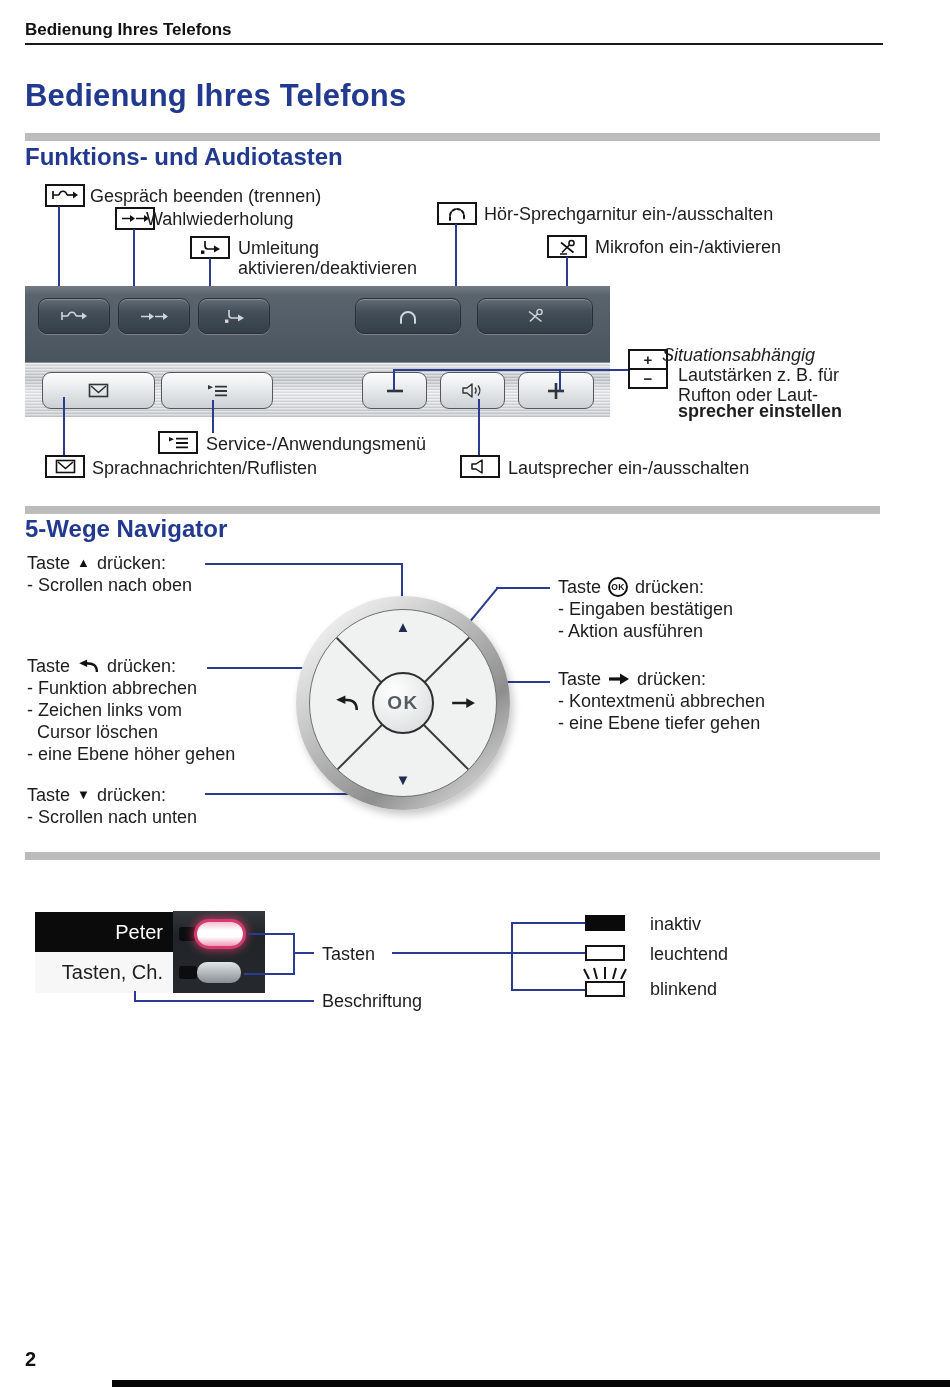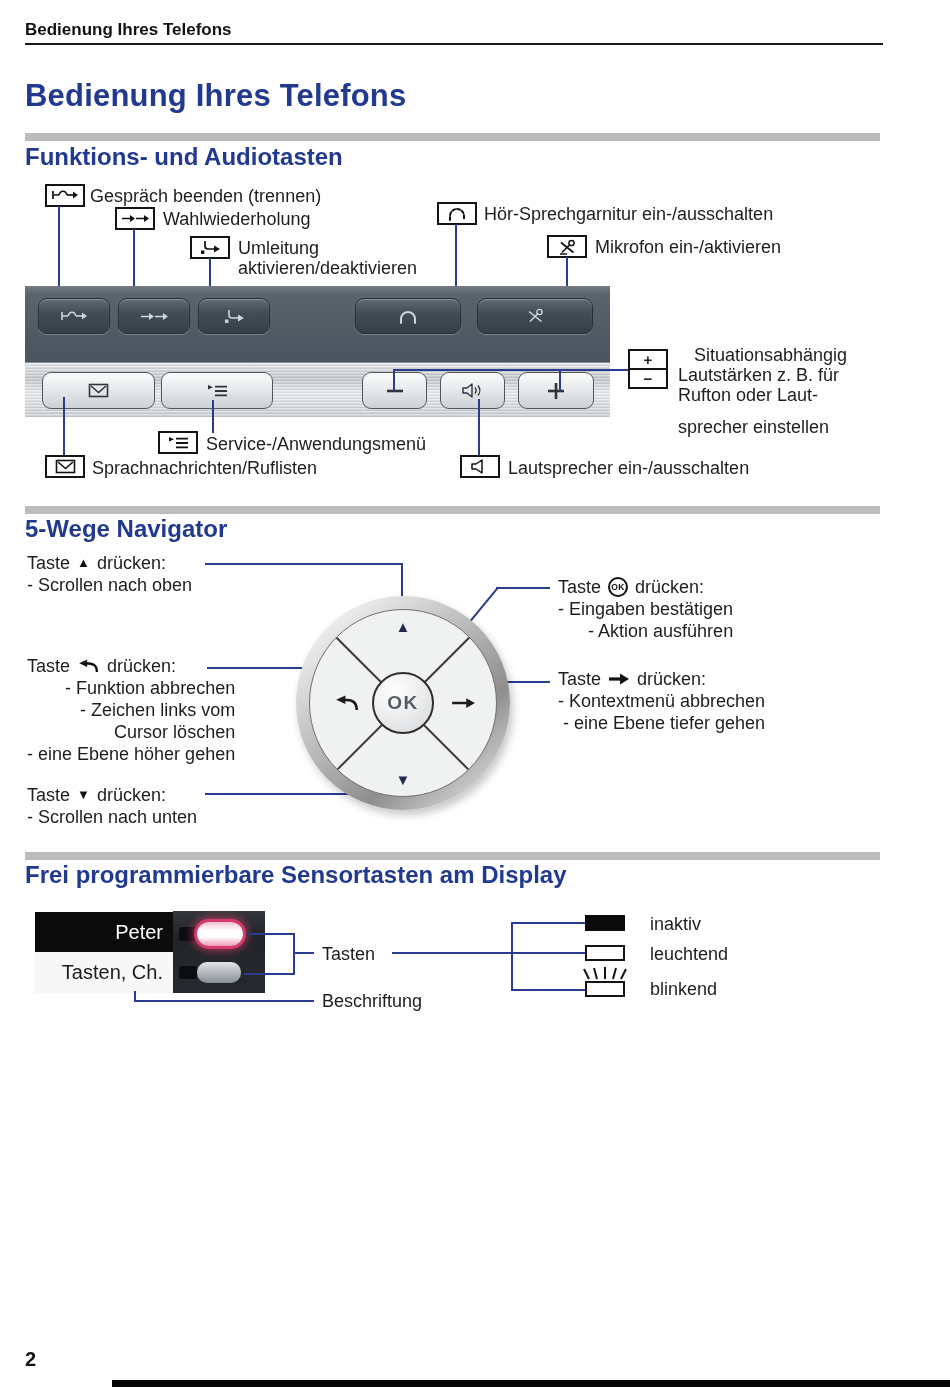--- a/index.html
+++ b/index.html
@@ -35,21 +35,21 @@
   .nav-outer{position:absolute;left:296px;top:596px;width:214px;height:214px;border-radius:50%;
      background:linear-gradient(140deg,#fbfbfb 5%,#d2d2d2 30%,#8e8e8e 68%,#e8e8e8 96%);
      box-shadow:3px 5px 9px rgba(0,0,0,.22);}
   .nav-inner{position:absolute;left:13px;top:13px;right:13px;bottom:13px;border-radius:50%;
      background:#f0f1f1;border:1px solid #6f6f6f;overflow:hidden;box-sizing:border-box;}
   .nav-x{position:absolute;left:-8%;top:50%;width:116%;height:2px;background:#3b3b3b;}
   .nav-center{position:absolute;left:50%;top:50%;width:62px;height:62px;transform:translate(-50%,-50%);
      border-radius:50%;background:radial-gradient(circle at 35% 30%,#ffffff 0,#e9eaeb 55%,#d3d5d7);
      border:2px solid #2e2e2e;display:flex;align-items:center;justify-content:center;
      font-weight:bold;font-size:19px;color:#565b62;letter-spacing:1.5px;box-sizing:border-box;}
-  .tblock{position:absolute;font-size:18px;line-height:22px;white-space:nowrap;color:#1d1d1d;text-align:right;}
+  .tblock{position:absolute;font-size:18px;line-height:22px;white-space:nowrap;color:#1d1d1d;}
   .tline{display:flex;align-items:center;gap:7px;}
   .tri{font-size:13px;color:#111;}
   .okc{display:inline-flex;width:20px;height:20px;border:2px solid #111;border-radius:50%;
        align-items:center;justify-content:center;font-size:8.5px;font-weight:bold;color:#111;
        box-sizing:border-box;letter-spacing:.3px;}
   .indent{padding-left:10px;}
   
   .disp-black{position:absolute;left:35px;top:912px;width:138px;height:40px;background:#0b0b0b;
      color:#fff;font-size:20px;line-height:40px;text-align:right;padding-right:10px;box-sizing:border-box;}
   .disp-light{position:absolute;left:35px;top:952px;width:138px;height:41px;background:#f7f7f8;
@@ -91,21 +91,21 @@
   </div>
   <div class="lbl" style="left:90px;top:185px;">Gespräch beenden (trennen)</div>
 
   <div class="ibox" style="left:115px;top:207px;">
     <svg width="28" height="11" viewBox="0 0 28 11">
         <path d="M1 5.5h8M15 5.5h8" stroke="#111" stroke-width="1.7" fill="none"></path>
         <path d="M9 2l5 3.5L9 9z" fill="#111"></path>
         <path d="M23 2l5 3.5L23 9z" fill="#111"></path>
       </svg>
   </div>
-  <div class="lbl" style="left:163px;top:208px;text-align:center;">Wahlwiederholung</div>
+  <div class="lbl" style="left:146px;top:208px;text-align:center;">Wahlwiederholung</div>
 
   <div class="ibox" style="left:190px;top:236px;">
     <svg width="22" height="15" viewBox="0 0 22 15">
         <path d="M6 1v5a3 3 0 0 0 3 3h6" stroke="#111" stroke-width="1.7" fill="none"></path>
         <path d="M15 5.5 21 9l-6 3.5z" fill="#111"></path>
         <rect x="2" y="10.5" width="3.4" height="3.4" fill="#111"></rect>
       </svg>
   </div>
   <div class="lbl" style="left:238px;top:237px;">Umleitung</div>
   <div class="lbl" style="left:238px;top:257px;">aktivieren/deaktivieren</div>
@@ -204,24 +204,24 @@
     </div>
   </div>
 
   <div class="hln" style="left:393px;top:369px;width:236px;"></div>
   <div class="vln" style="left:393px;top:369px;height:22px;"></div>
   <div class="vln" style="left:559px;top:369px;height:22px;"></div>
   <div class="abs" style="left:628px;top:349px;width:40px;border:2px solid #141414;background:#fff;box-sizing:border-box;">
     <div style="height:17px;border-bottom:2px solid #141414;display:flex;align-items:center;justify-content:center;font-size:15px;font-weight:bold;">+</div>
     <div style="height:17px;display:flex;align-items:center;justify-content:center;font-size:15px;font-weight:bold;">−</div>
   </div>
-  <div class="lbl" style="left:694px;top:344px;">Situationsabhängig</div>
+  <div class="lbl" style="left:662px;top:344px;font-style:italic;">Situationsabhängig</div>
   <div class="lbl" style="left:678px;top:364px;">Lautstärken z. B. für</div>
   <div class="lbl" style="left:678px;top:384px;">Rufton oder Laut-</div>
-  <div class="lbl" style="left:678px;top:416px;">sprecher einstellen</div>
+  <div class="lbl" style="left:678px;top:400px;font-weight:bold;">sprecher einstellen</div>
 
   <div class="vln" style="left:212px;top:400px;height:33px;"></div>
   <div class="ibox" style="left:158px;top:431px;">
     <svg width="21" height="14" viewBox="0 0 21 14">
         <path d="M1 1l5 2.3L1 5.6z" fill="#111"></path>
         <path d="M8 2.6h12M8 7h12M8 11.4h12" stroke="#111" stroke-width="1.8"></path>
       </svg>
   </div>
   <div class="lbl" style="left:206px;top:433px;">Service-/Anwendungsmenü</div>
 
@@ -329,21 +329,20 @@
     <div class="abs" style="right:34px;top:50%;transform:translateY(-50%);">
       <svg width="26" height="11" viewBox="0 0 24 10">
           <path d="M2 5h14" stroke="#1c1c1c" stroke-width="2.2"></path>
           <polygon points="15,0.5 23,5 15,9.5" fill="#1c1c1c"></polygon>
         </svg>
     </div>
     <div class="nav-center">OK</div>
   </div>
 
   <div class="gbar" style="top:852px;"></div>
-  <h2 style="left:25px;top:861px;">Frei programmierbare Sensortasten am Display</h2>
 
   <div class="disp-black">Peter</div>
   <div class="disp-light">Tasten, Ch.</div>
 
   <div class="sensor-panel">
     <div class="notch" style="left:6px;top:16px;width:18px;height:14px;"></div>
     <div class="led-on"></div>
     <div class="notch" style="left:6px;top:55px;width:18px;height:13px;"></div>
     <div class="led-off"></div>
   </div>

